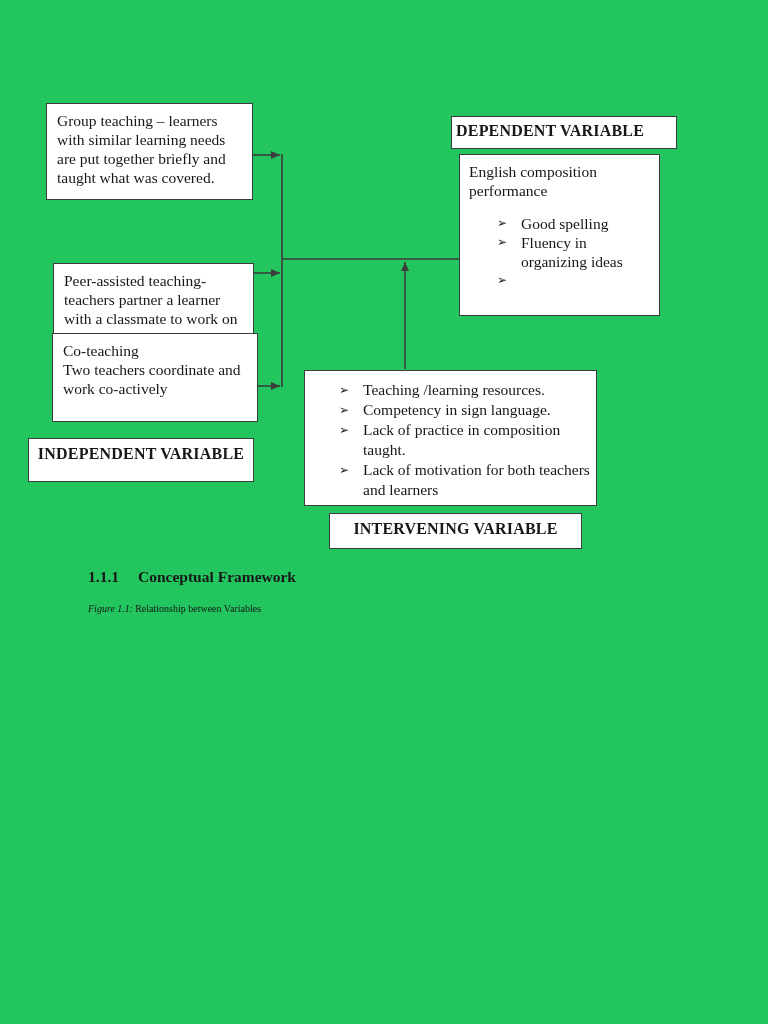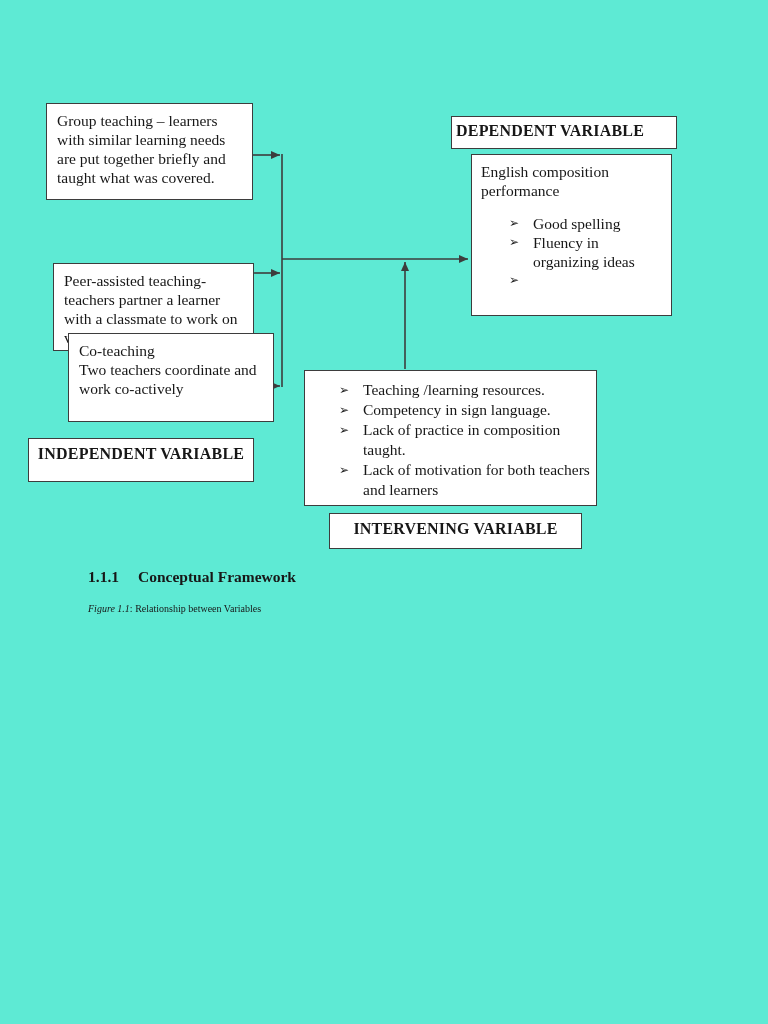--- a/index.html
+++ b/index.html
@@ -1,19 +1,19 @@
 <!DOCTYPE html>
 <html><head>
 <meta charset="utf-8">
 <style>
   html,body{margin:0;padding:0;background:#ffffff;}
   .page{
     position:relative;
     width:768px;height:1024px;
-    background:#5eead4;
+    background:#22c55e;
     font-family:"Liberation Serif", serif;
     color:#171717;
     overflow:hidden;
   }
   .dbox{
     position:absolute;
     border:1.5px solid #3d3d3d;
     background:#ffffff;
     box-sizing:border-box;
   }
@@ -22,24 +22,24 @@
     line-height:19px;
     padding:7px 9px 6px 10px;
   }
   .labelbox{
     font-weight:bold;
     font-size:16px;
     letter-spacing:.2px;
   }
   .box-group{left:46px;top:103px;width:207px;height:97px;}
   .box-peer{left:53px;top:227px;width:201px;height:88px;margin-top:36px;}
-  .box-co{left:52px;top:333px;width:206px;height:89px;margin-left:16px;}
+  .box-co{left:52px;top:333px;width:206px;height:89px;}
   .box-ivlabel{left:28px;top:438px;width:226px;height:44px;text-align:center;padding-top:6px;}
   .box-dvlabel{left:451px;top:116px;width:226px;height:33px;padding:5px 0 0 4px;}
-  .box-dv{left:471px;top:154px;width:201px;height:162px;padding:7px 6px 6px 9px;font-size:15.5px;line-height:19px;}
+  .box-dv{left:459px;top:154px;width:201px;height:162px;padding:7px 6px 6px 9px;font-size:15.5px;line-height:19px;}
   .box-int{left:304px;top:370px;width:293px;height:136px;padding:9px 4px 6px 8px;font-size:15.5px;line-height:20px;}
   .box-intlabel{left:329px;top:513px;width:253px;height:36px;text-align:center;padding-top:6px;}
 
   .blist{margin:0;padding:0;list-style:none;}
   .dv-list{margin-top:14px;padding-left:28px;}
   .int-list{padding-left:26px;}
   .bitem{display:flex;align-items:flex-start;}
   .bullet{
     flex:0 0 24px;
     font-family:"DejaVu Sans", sans-serif;

